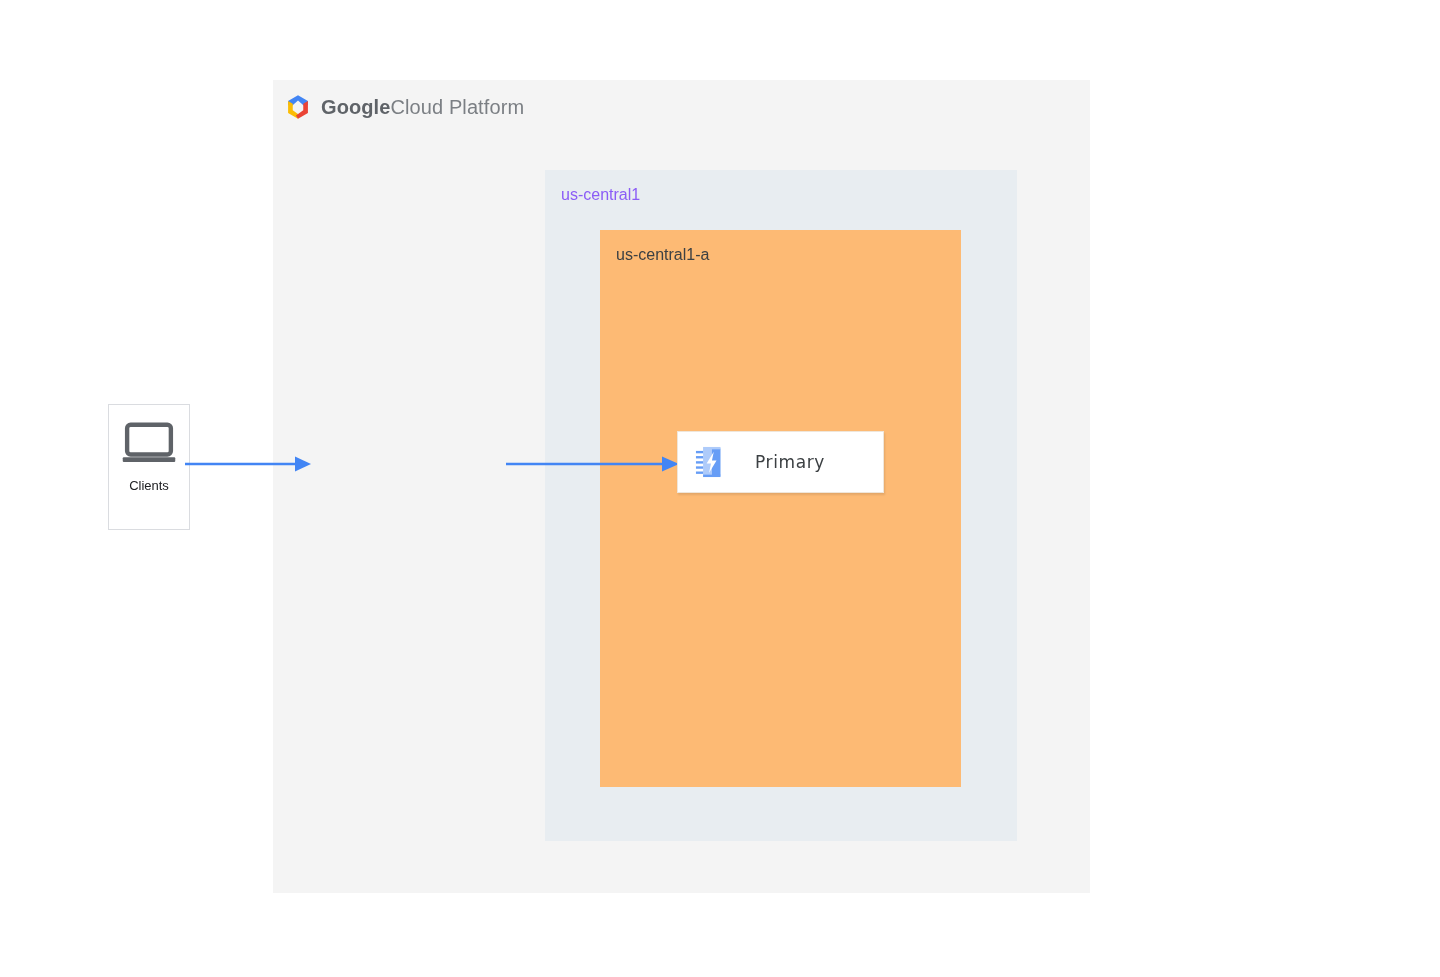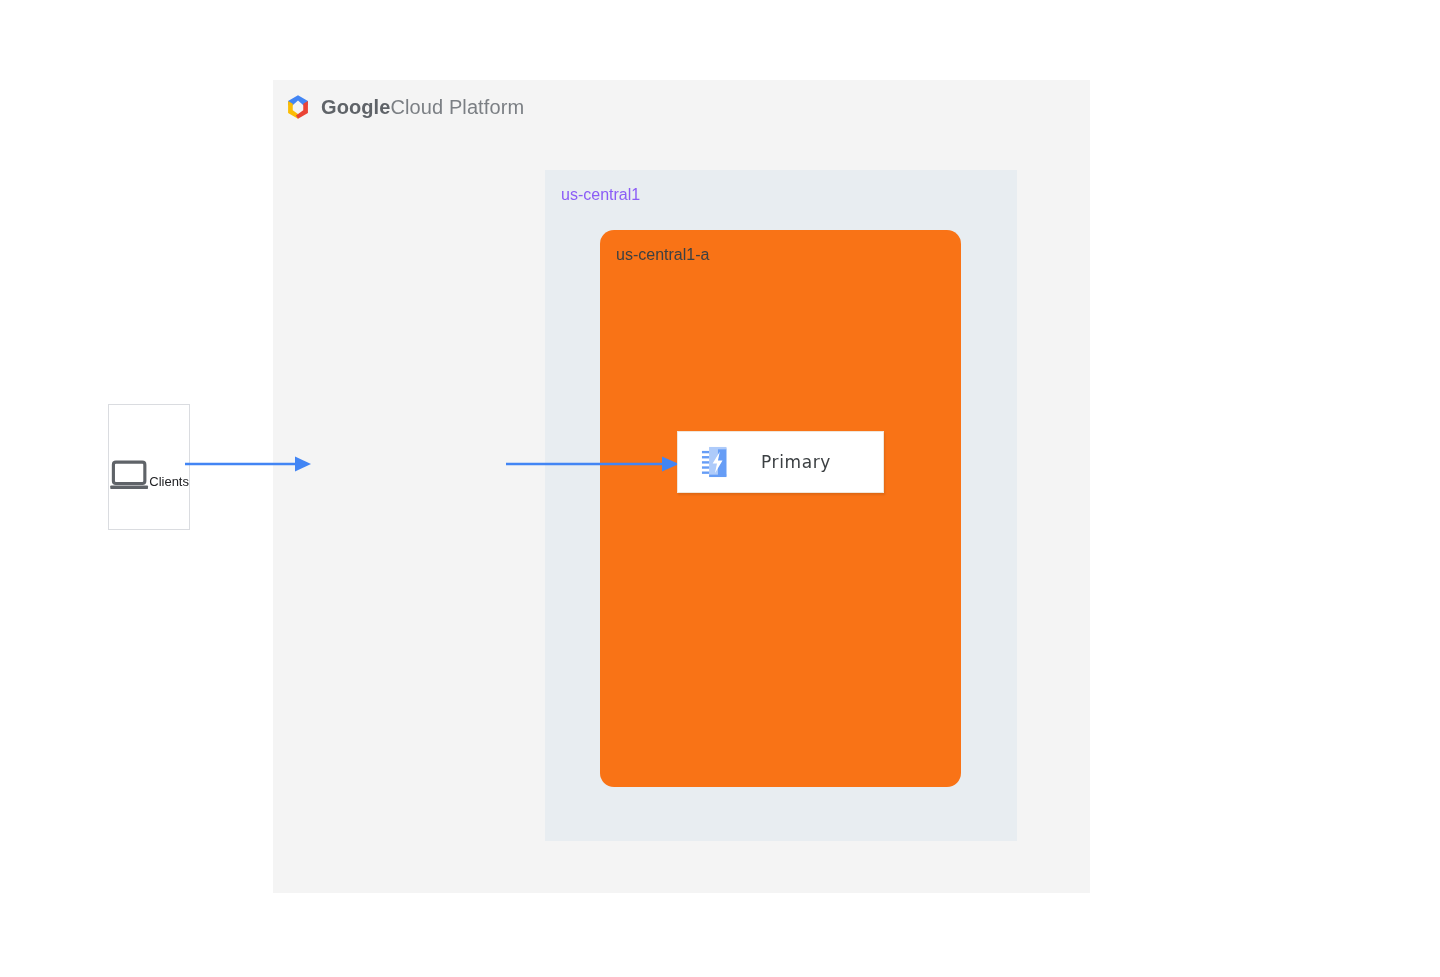--- a/index.html
+++ b/index.html
@@ -78,22 +78,21 @@
     white-space: nowrap;
   }
 
   
   #zone-panel {
     position: absolute;
     left: 600px;
     top: 230px;
     width: 361px;
     height: 557px;
-    background: #f97316;
-    border-radius: 14px;
+    background: #fdba74;
   }
   #zone-label {
     position: absolute;
     left: 16px;
     top: 16px;
     font-size: 16px;
     color: #3c4043;
     white-space: nowrap;
   }
 
@@ -101,21 +100,21 @@
   #clients-node {
     position: absolute;
     left: 108px;
     top: 404px;
     width: 82px;
     height: 126px;
     background: #ffffff;
     border: 1px solid #dadce0;
     box-sizing: border-box;
     display: flex;
-    flex-direction: row;
+    flex-direction: column;
     align-items: center;
     justify-content: flex-start;
     padding-top: 17px;
   }
   #clients-icon { width: 56px; height: 44px; display:block; }
   #clients-label {
     margin-top: 12px;
     font-size: 13px;
     color: #202124;
     white-space: nowrap;
@@ -150,21 +149,21 @@
     left: 677px;
     top: 431px;
     width: 207px;
     height: 62px;
     background: #ffffff;
     border: 1px solid #efe6da;
     box-sizing: border-box;
     box-shadow: 1px 2px 2px rgba(0,0,0,0.10);
     display: flex;
     align-items: center;
-    padding-left: 20px;
+    padding-left: 14px;
   }
   #primary-icon { width: 38px; height: 38px; display:block; flex:none; }
   #primary-label {
     margin-left: 25px;
     font-size: 17px;
     color: #3c4043;
     letter-spacing: .6px;
     white-space: nowrap;
     font-family: "DejaVu Sans", sans-serif;
   }

